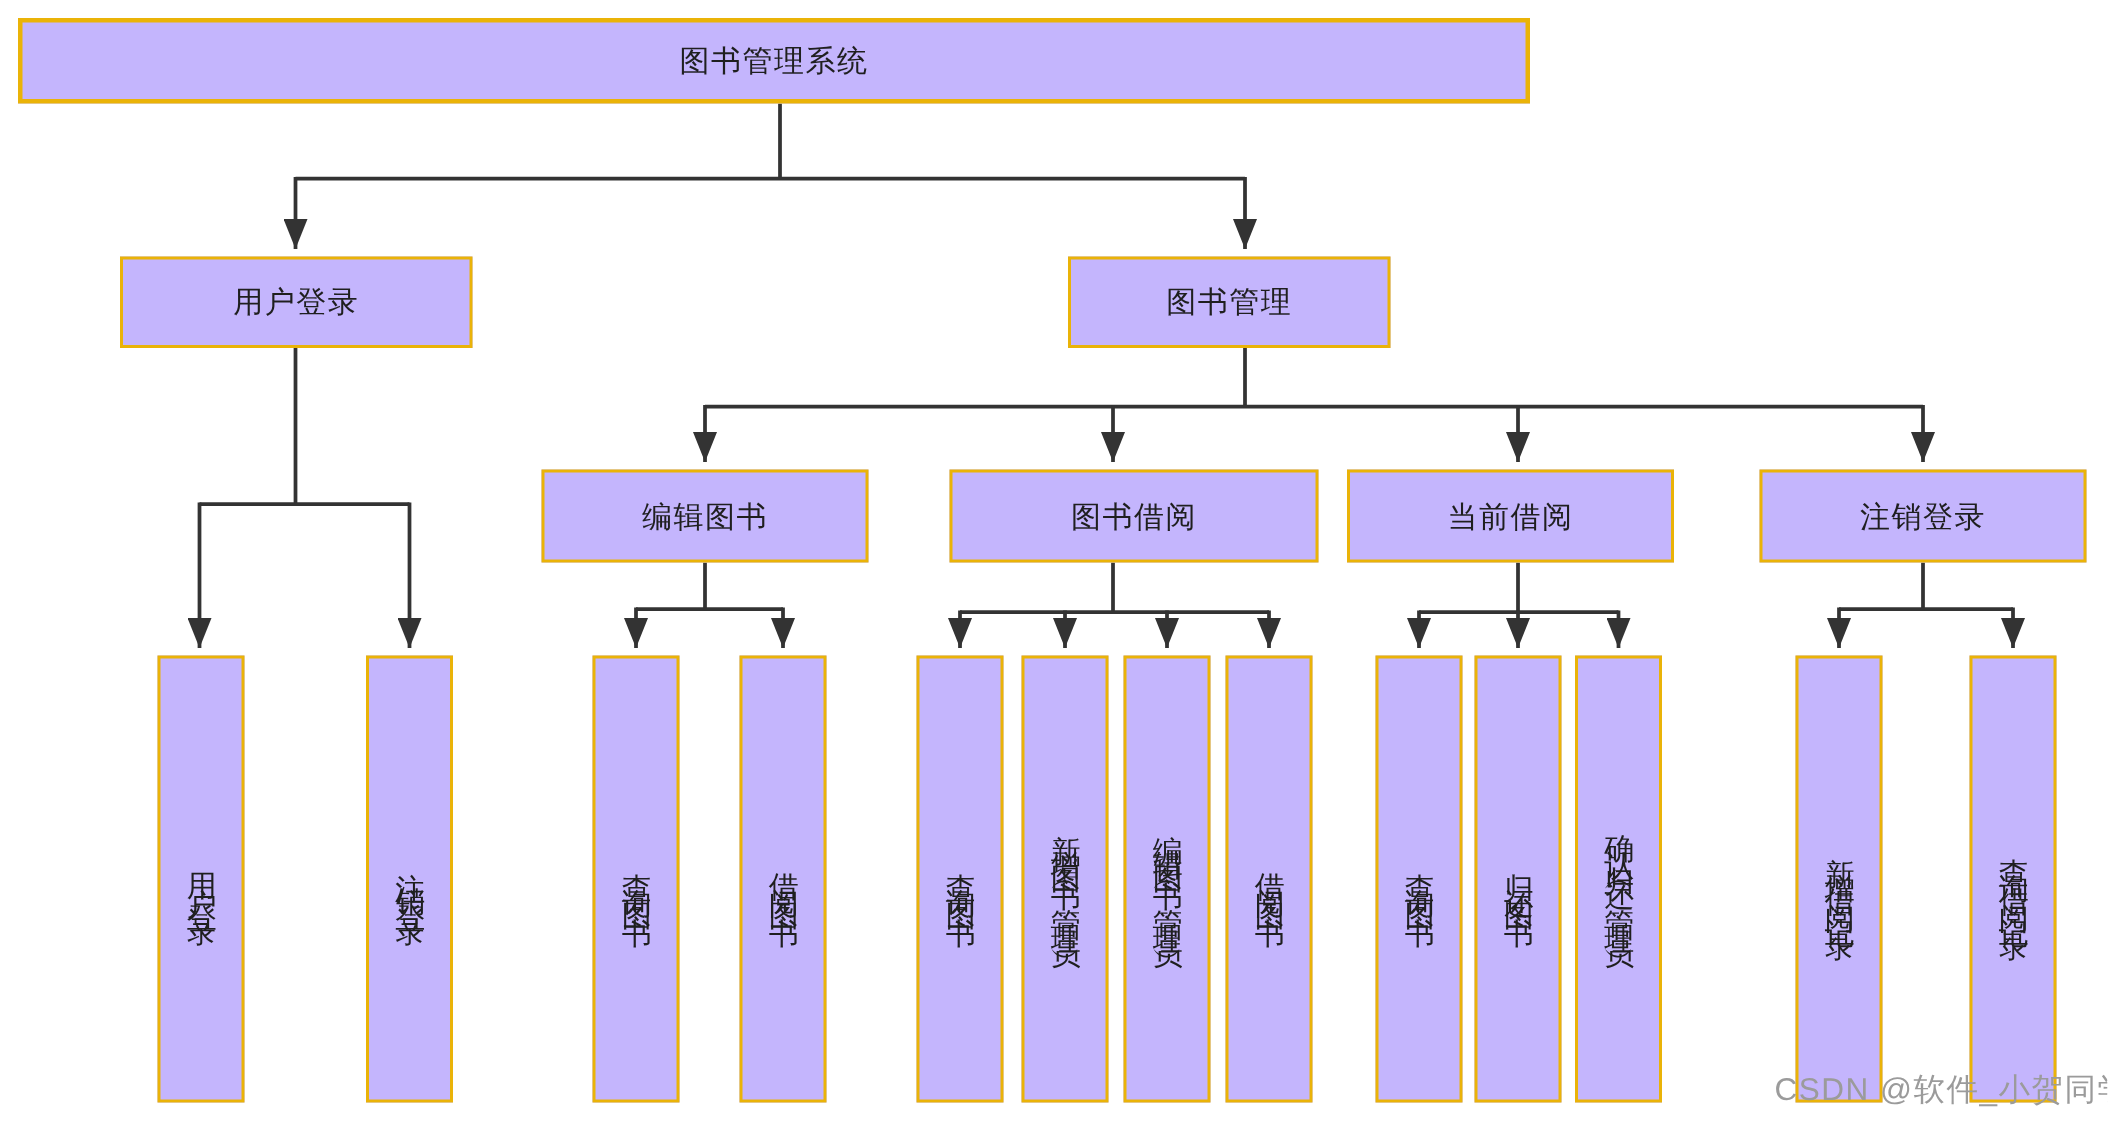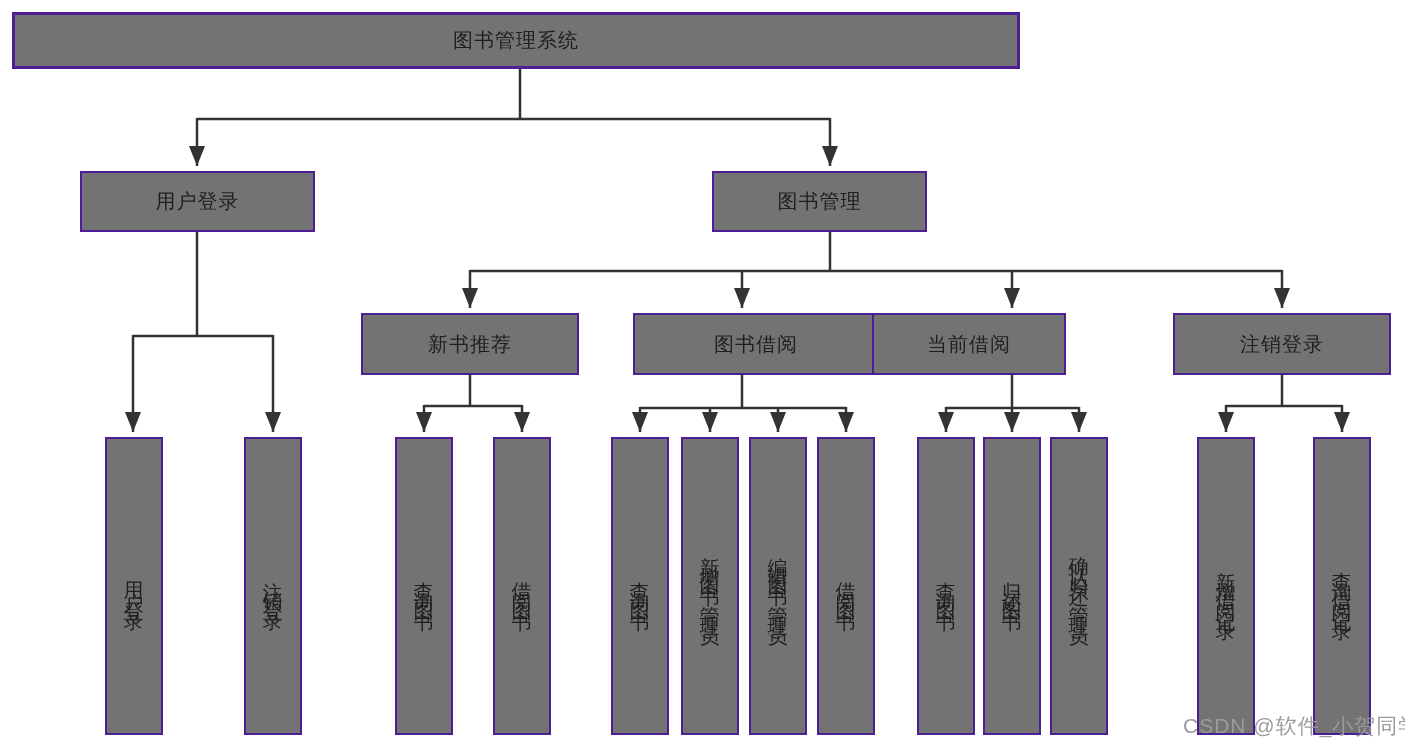--- a/index.html
+++ b/index.html
@@ -7,22 +7,22 @@
     position:relative;
     width:1405px;height:747px;
     background:#ffffff;
     font-family:"Liberation Sans","DejaVu Sans",sans-serif;
     overflow:hidden;
   }
   #wires{position:absolute;left:0;top:0;z-index:1;}
   .node{
     position:absolute;
     box-sizing:border-box;
-    background:#737373;
-    border:2px solid #4c1d95;
+    background:#c4b5fd;
+    border:2px solid #eab308;
     display:flex;align-items:center;justify-content:center;
     color:#1f1f1f;
     z-index:2;
   }
   .node.root{border-width:3px;}
   .hlabel{
     font-size:20px;
     letter-spacing:1px;
     white-space:nowrap;
   }
@@ -96,23 +96,23 @@
       <line x1="1226" y1="405" x2="1226" y2="432" marker-end="url(#arw)"></line>
       <line x1="1342" y1="405" x2="1342" y2="432" marker-end="url(#arw)"></line>
     </g>
   </svg>
 
   <div class="node root hlabel" style="left:12px;top:12px;width:1008px;height:57px;">图书管理系统</div>
 
   <div class="node hlabel" style="left:80px;top:171px;width:235px;height:61px;">用户登录</div>
   <div class="node hlabel" style="left:712px;top:171px;width:215px;height:61px;">图书管理</div>
 
-  <div class="node hlabel" style="left:361px;top:313px;width:218px;height:62px;">新书推荐</div>
+  <div class="node hlabel" style="left:361px;top:313px;width:218px;height:62px;">编辑图书</div>
   <div class="node hlabel" style="left:633px;top:313px;width:246px;height:62px;">图书借阅</div>
-  <div class="node hlabel" style="left:872px;top:313px;width:194px;height:62px;">当前借阅</div>
+  <div class="node hlabel" style="left:898px;top:313px;width:218px;height:62px;">当前借阅</div>
   <div class="node hlabel" style="left:1173px;top:313px;width:218px;height:62px;">注销登录</div>
 
   <div class="node leaf" style="left:105px;top:437px;width:58px;height:298px;">用户登录</div>
   <div class="node leaf" style="left:244px;top:437px;width:58px;height:298px;">注销登录</div>
 
   <div class="node leaf" style="left:395px;top:437px;width:58px;height:298px;">查询图书</div>
   <div class="node leaf" style="left:493px;top:437px;width:58px;height:298px;">借阅图书</div>
 
   <div class="node leaf" style="left:611px;top:437px;width:58px;height:298px;">查询图书</div>
   <div class="node leaf" style="left:681px;top:437px;width:58px;height:298px;">新增图书（管理员）</div>

